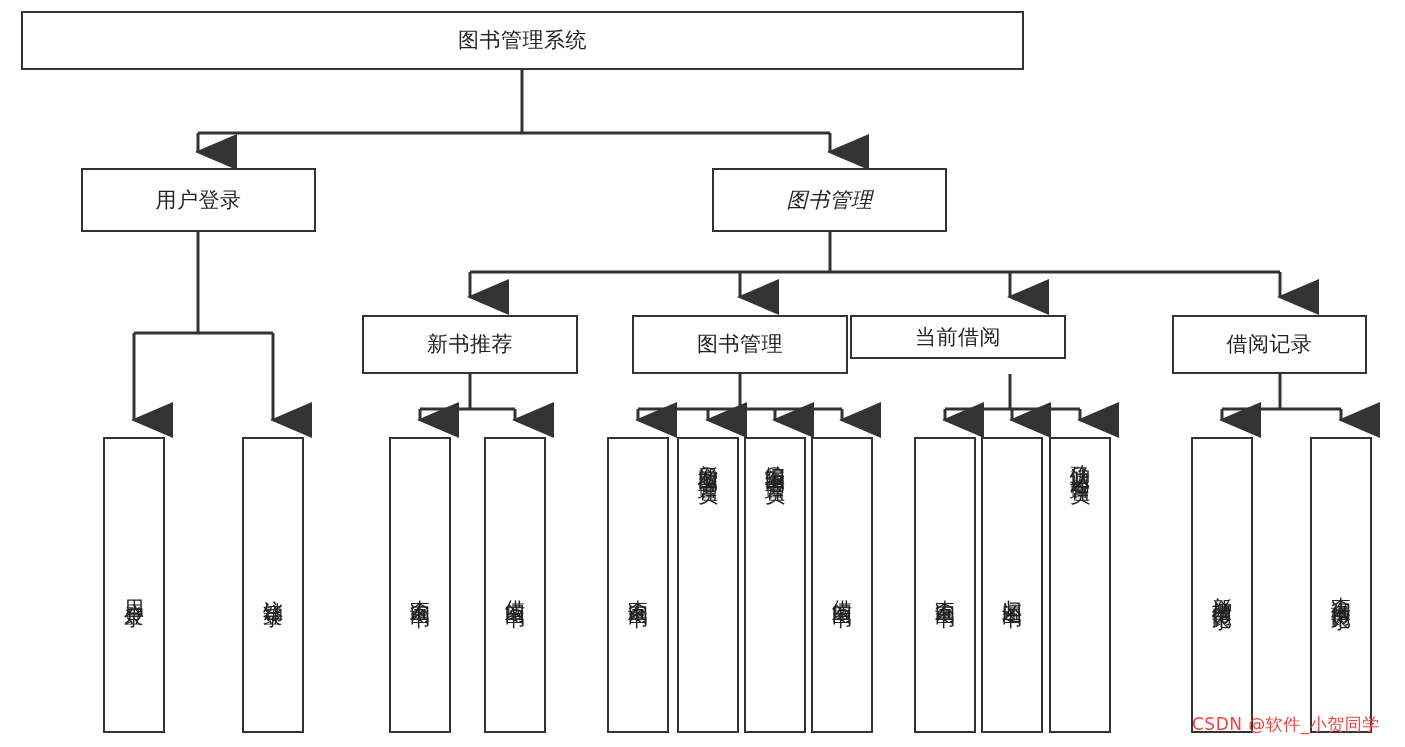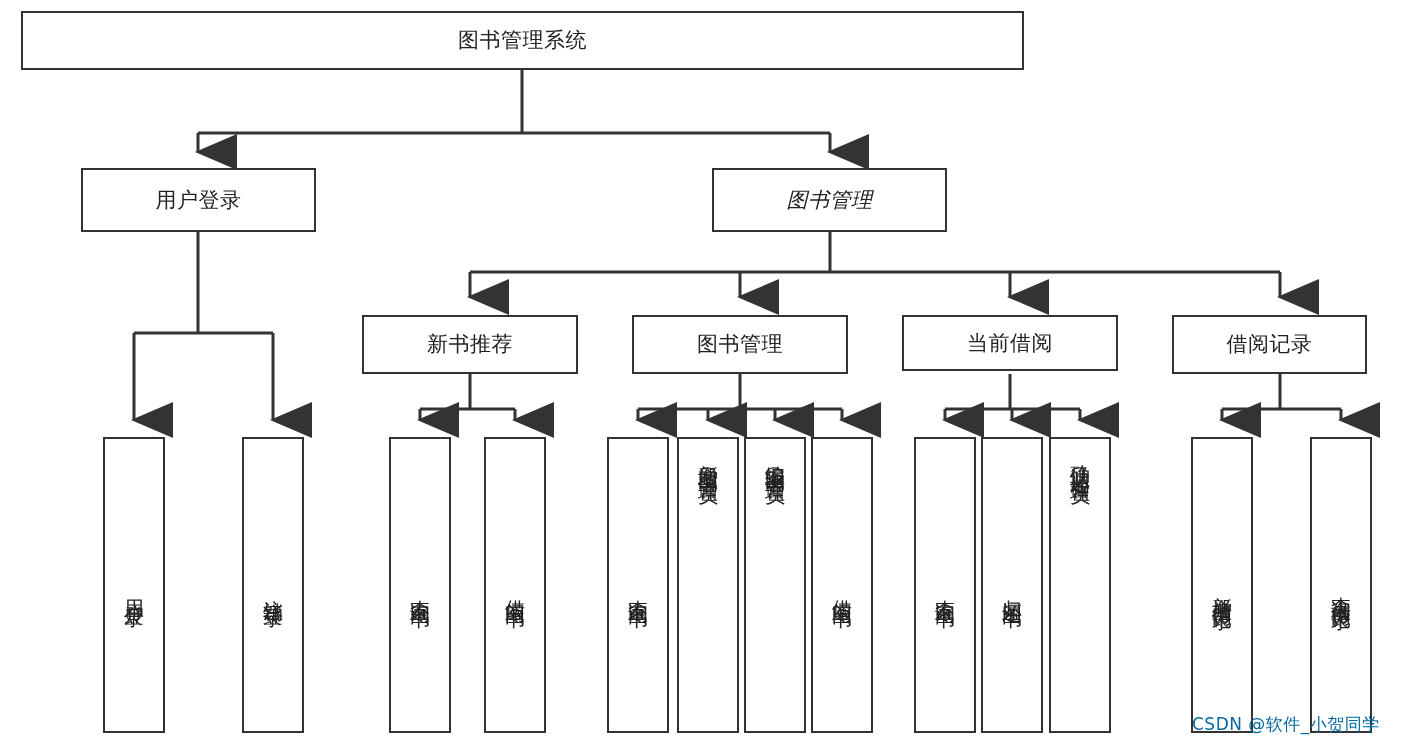--- a/index.html
+++ b/index.html
@@ -57,21 +57,21 @@
   }
   .node.vertical.center .node-label {
     margin-top: auto;
     margin-bottom: auto;
   }
   .watermark {
     position: absolute;
     left: 1192px;
     top: 713px;
     font-size: 17px;
-    color: #0369a1;
+    color: #ef4444;
     white-space: nowrap;
     z-index: 6;
     letter-spacing: 0.5px;
   }
 </style>
 </head>
 <body>
 
 <div id="canvas">
 
@@ -135,21 +135,21 @@
   <div class="node" style="left:712px; top:168px; width:235px; height:64px;font-style:italic;">
     <span class="node-label">图书管理</span>
   </div>
 
   <div class="node" style="left:362px; top:315px; width:216px; height:59px;">
     <span class="node-label">新书推荐</span>
   </div>
   <div class="node" style="left:632px; top:315px; width:216px; height:59px;">
     <span class="node-label">图书管理</span>
   </div>
-  <div class="node" style="left:902px; top:315px; width:216px; height:56px;">
+  <div class="node" style="left:850px; top:315px; width:216px; height:44px;">
     <span class="node-label">当前借阅</span>
   </div>
   <div class="node" style="left:1172px; top:315px; width:195px; height:59px;">
     <span class="node-label">借阅记录</span>
   </div>
 
   <div class="node vertical center" style="left:103px; top:437px; width:62px; height:296px;">
     <span class="node-label">用户登录</span>
   </div>
   <div class="node vertical center" style="left:242px; top:437px; width:62px; height:296px;">

